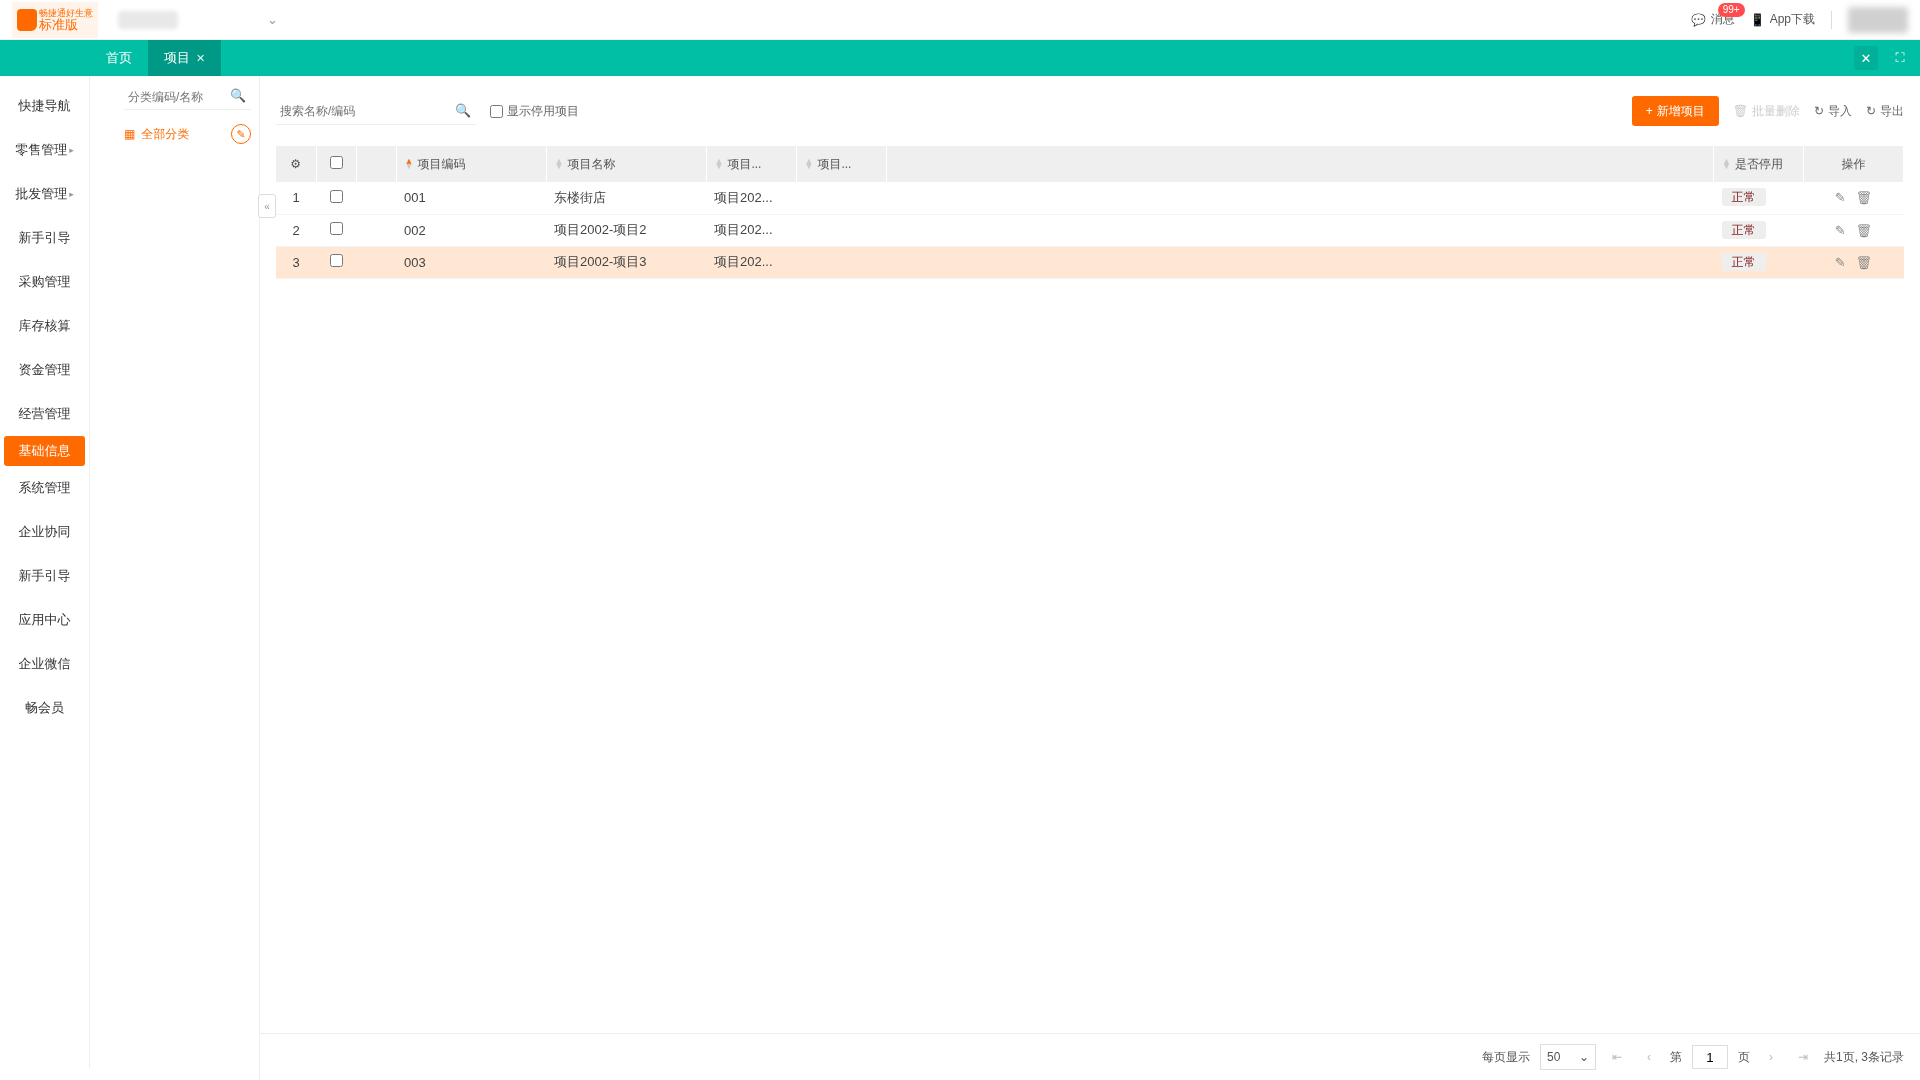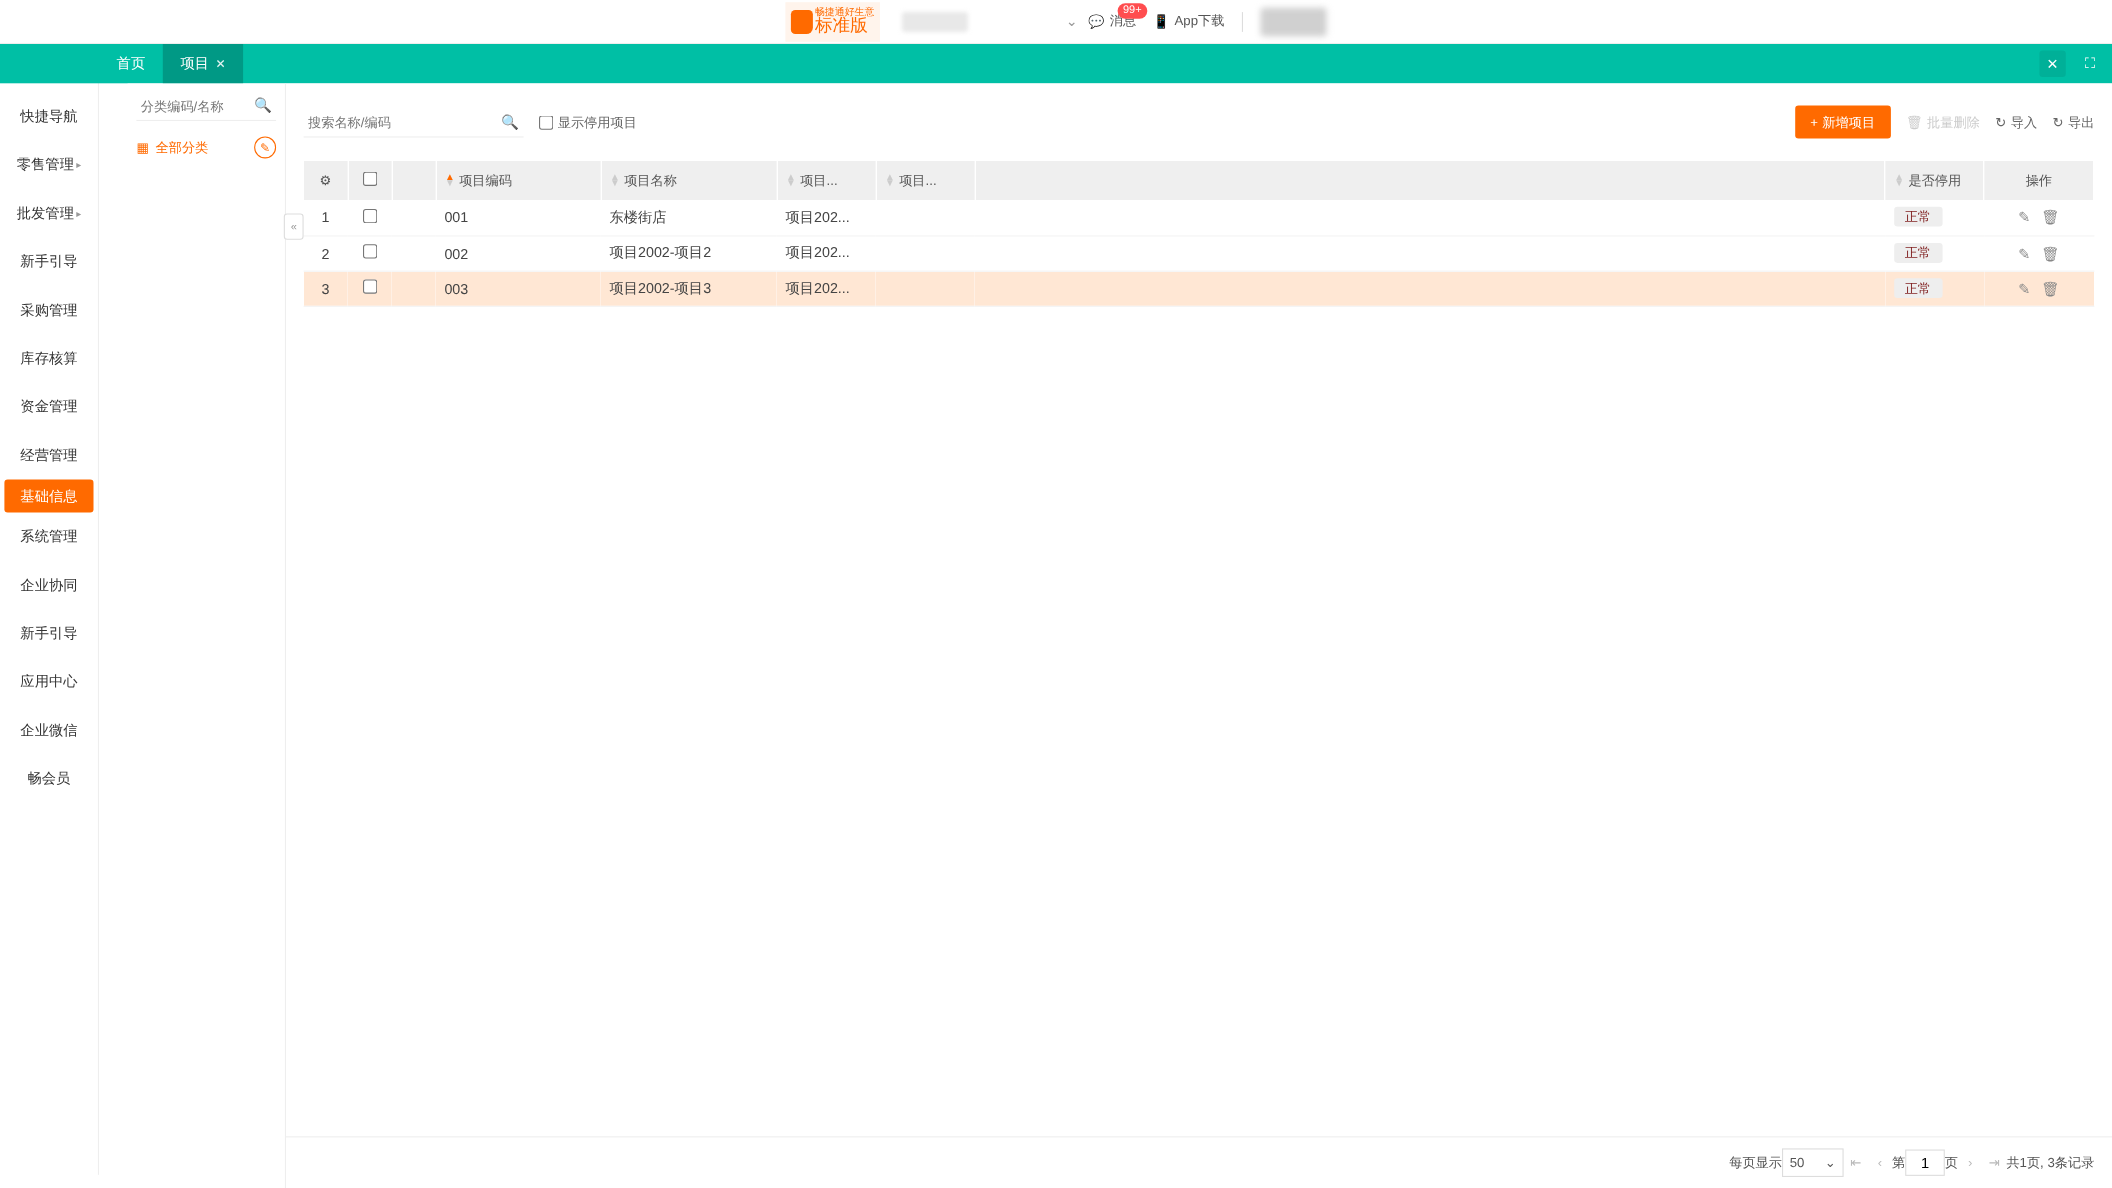--- a/index.html
+++ b/index.html
@@ -1,25 +1,25 @@
 <!DOCTYPE html>
 <html><head>
 <meta charset="utf-8">
 <style>
 * { margin: 0; padding: 0; box-sizing: border-box; }
 body { font-family: "Microsoft YaHei", Arial, sans-serif; font-size: 13px; color: #333; background: #fff; overflow: hidden; }
 
 
-.top-header { height: 40px; display: flex; align-items: center; justify-content: center; padding: 0 12px; border-bottom: 1px solid #eee; background: #fff; }
+.top-header { height: 40px; display: flex; align-items: center; justify-content: space-between; padding: 0 12px; border-bottom: 1px solid #eee; background: #fff; }
 .top-left { display: flex; align-items: center; gap: 10px; }
 .logo-box { width: 86px; height: 36px; background: #fff4ec; display: flex; align-items: center; justify-content: center; gap: 2px; }
 .logo-b { width: 20px; height: 22px; background: #ff6a00; border-radius: 4px 4px 6px 4px; position: relative; }
 .logo-stack { display: flex; flex-direction: column; line-height: 1; }
 .logo-text1 { font-size: 9px; color: #ff6a00; }
-.logo-text2 { font-size: 16px; color: #ff6a00; }
+.logo-text2 { font-size: 13px; color: #ff6a00; }
 .org-select { width: 180px; height: 28px; display: flex; align-items: center; justify-content: space-between; padding: 0 10px; color: #999; cursor: pointer; }
 .org-blur { width: 60px; height: 18px; background: #e8e8e8; filter: blur(2px); border-radius: 3px; }
 .top-right { display: flex; align-items: center; gap: 16px; }
 .top-item { display: flex; align-items: center; gap: 4px; cursor: pointer; color: #555; position: relative; font-size: 12px; }
 .badge { position: absolute; top: -8px; right: -10px; background: #ff4d4f; color: #fff; font-size: 10px; padding: 0 5px; border-radius: 8px; line-height: 14px; }
 .avatar-blur { width: 60px; height: 26px; background: #d0d0d0; filter: blur(3px); border-radius: 3px; }
 .vdiv { width: 1px; height: 18px; background: #ddd; }
 
 
 .tabs-bar { height: 36px; background: #00bfa5; display: flex; align-items: stretch; padding-left: 90px; position: relative; }
@@ -70,21 +70,21 @@
 .sort.asc .up { color: #ff6a00; }
 tbody td { height: 32px; padding: 0 8px; font-size: 13px; color: #444; border-bottom: 1px solid #f3f3f3; white-space: nowrap; overflow: hidden; text-overflow: ellipsis; }
 tbody tr.hovered { background: #ffe7d4; }
 .gear-cell { text-align: center; width: 40px; }
 .chk-cell { text-align: center; width: 40px; }
 .status-pill { background: #eee; color: #7f1d1d; padding: 2px 10px; border-radius: 3px; font-size: 12px; }
 .op-icons { display: flex; gap: 10px; justify-content: center; color: #888; }
 .op-icons span { cursor: pointer; }
 
 
-.pagination { border-top: 1px solid #eee; padding: 10px 16px; display: flex; align-items: center; justify-content: flex-end; font-size: 12px; color: #555; }
+.pagination { border-top: 1px solid #eee; padding: 10px 16px; display: flex; align-items: center; justify-content: flex-end; gap: 10px; font-size: 12px; color: #555; }
 .pg-select { width: 56px; height: 26px; border: 1px solid #ddd; display: flex; align-items: center; justify-content: space-between; padding: 0 6px; cursor: pointer; }
 .pg-btn { width: 22px; height: 22px; display: flex; align-items: center; justify-content: center; color: #bbb; cursor: pointer; }
 .pg-input { width: 36px; height: 24px; border: 1px solid #ddd; text-align: center; }
 
 .icon { display: inline-block; }
 input[type=checkbox] { width: 13px; height: 13px; }
 </style>
 </head>
 <body>
 

